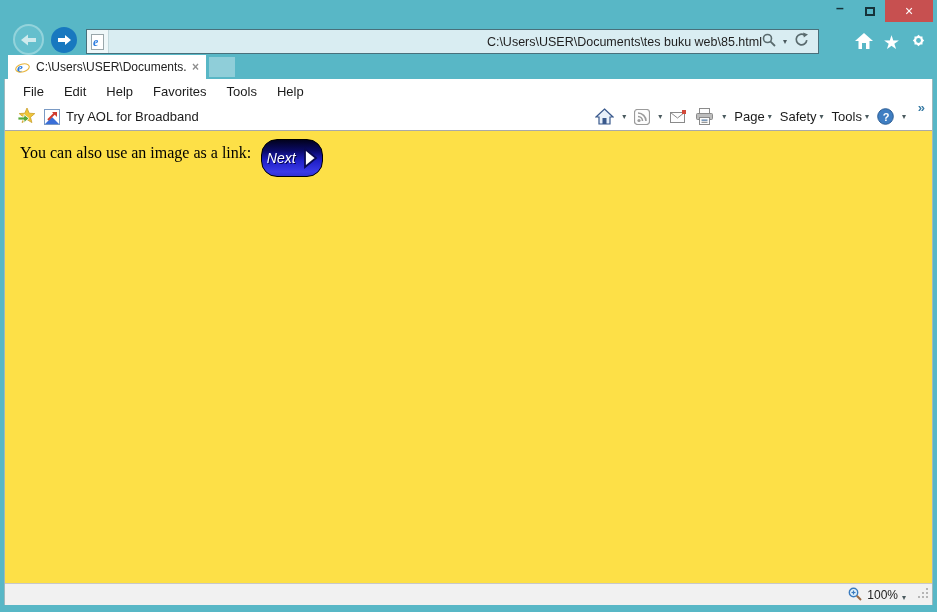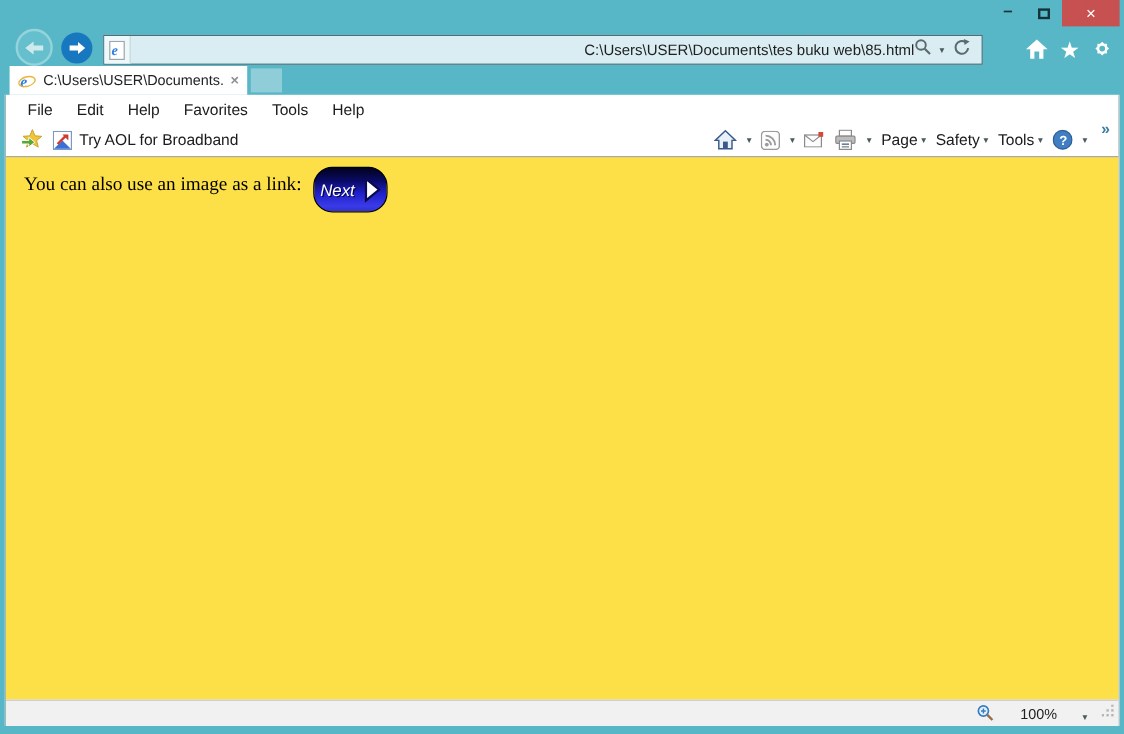--- a/index.html
+++ b/index.html
@@ -112,21 +112,21 @@
     text-shadow:1px 1px 0 #000040;
     cursor:pointer;
   }
 
   
   .statusbar {
     height:22px; background:#f1f1f1; border-top:1px solid #c8c8c8;
     display:flex; align-items:center; justify-content:flex-end; position:relative;
   }
   .zoom-control {
-    display:flex; align-items:flex-end; gap:21px; margin-right:26px;
+    display:flex; align-items:flex-end; gap:4px; margin-right:26px;
     font-size:12px; color:#222; cursor:default;
   }
   .resize-grip { position:absolute; right:3px; bottom:2px; }
   .bottom-frame { height:7px; }
 </style>
 </head>
 <body>
 
 <div class="window">
 

